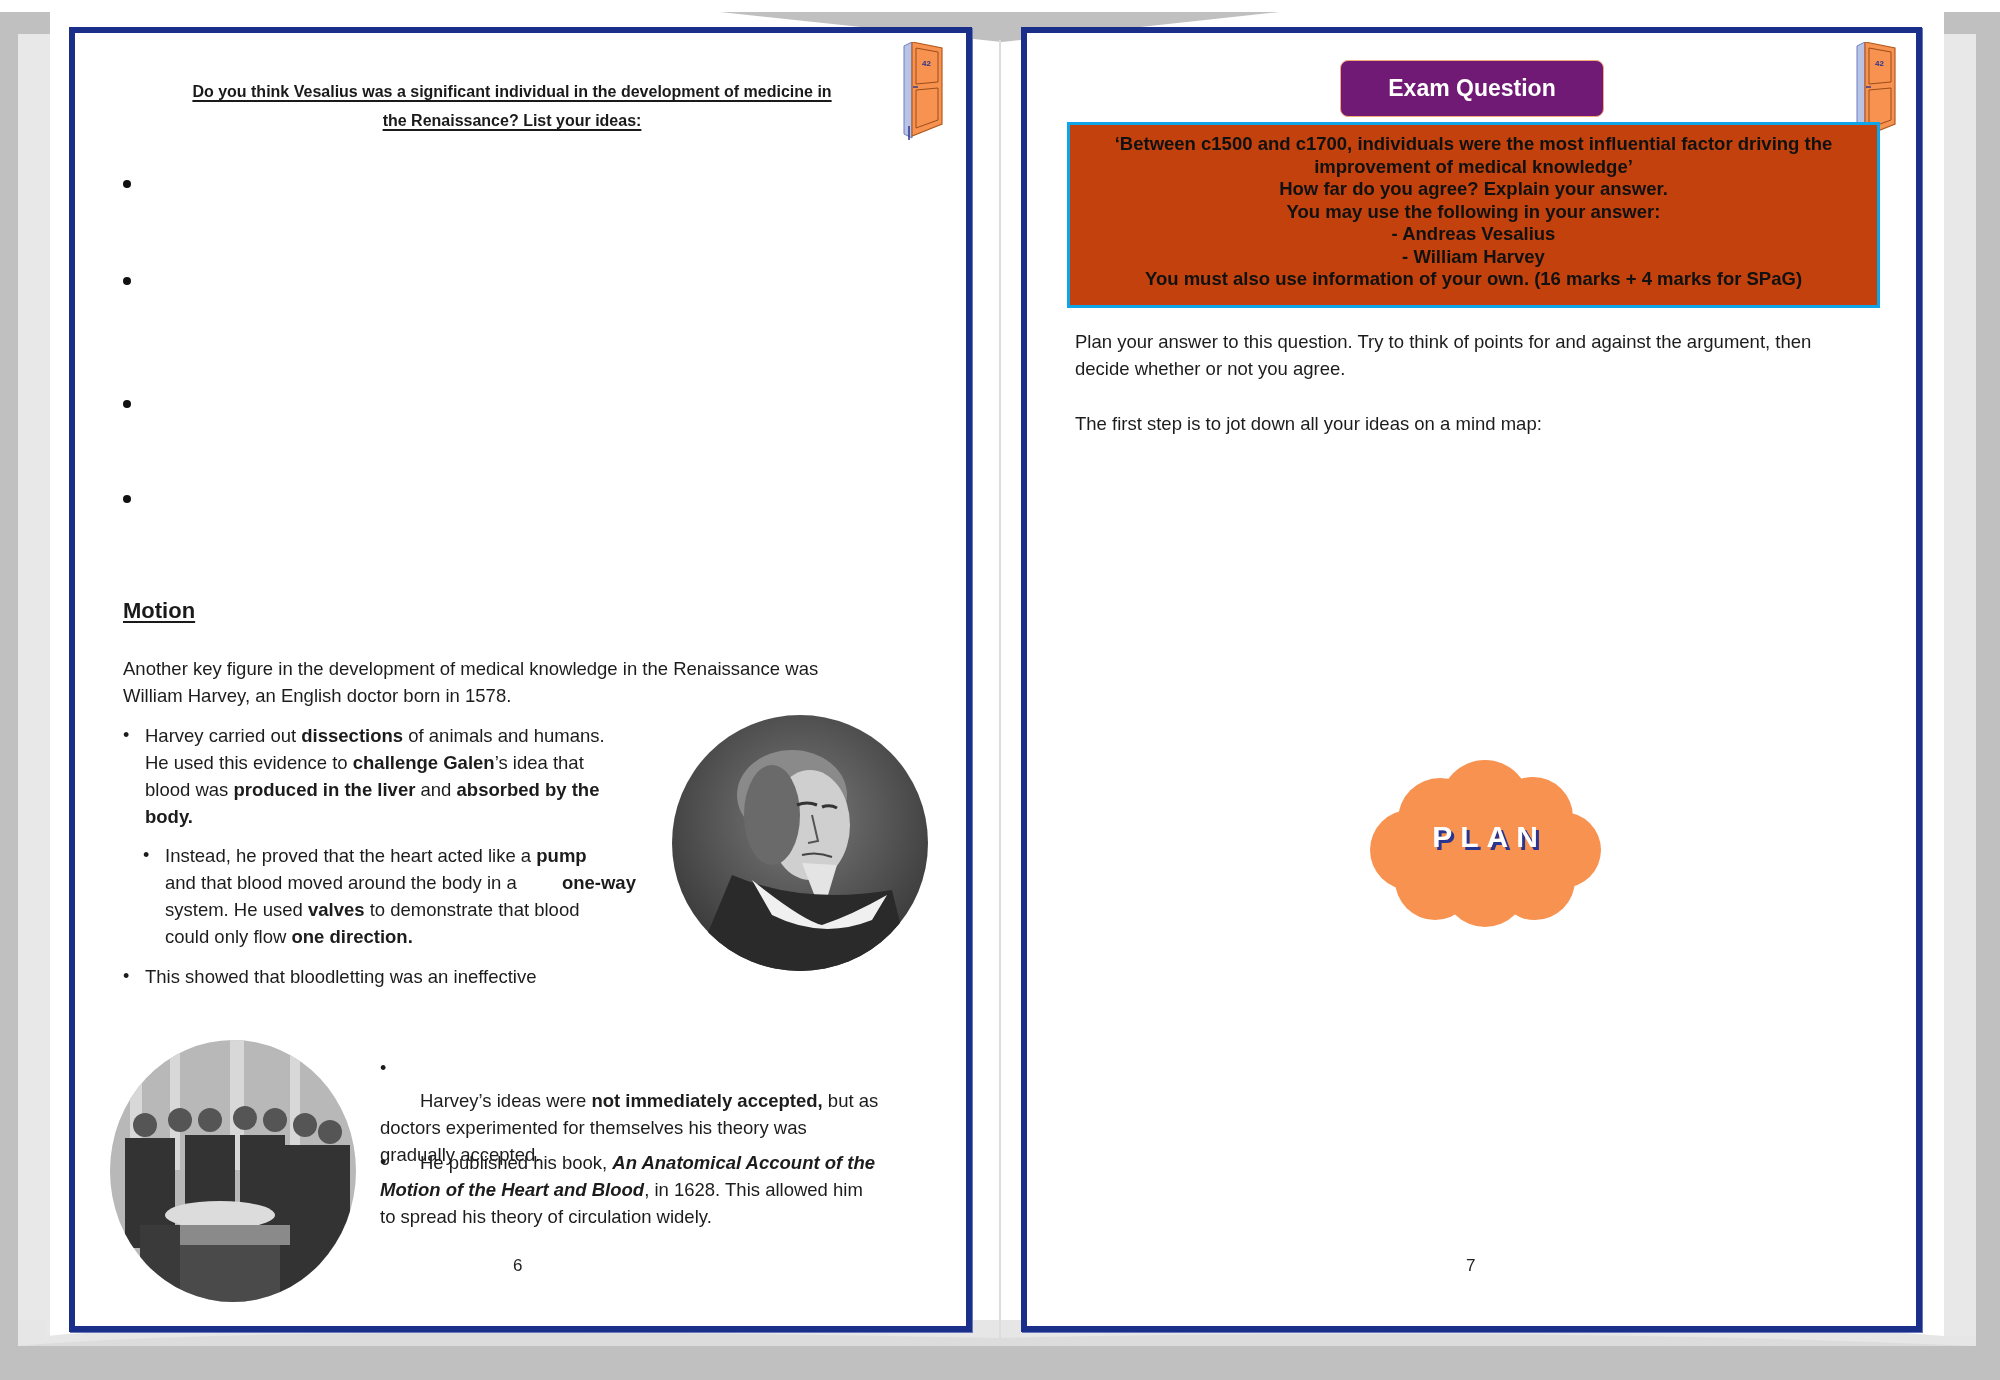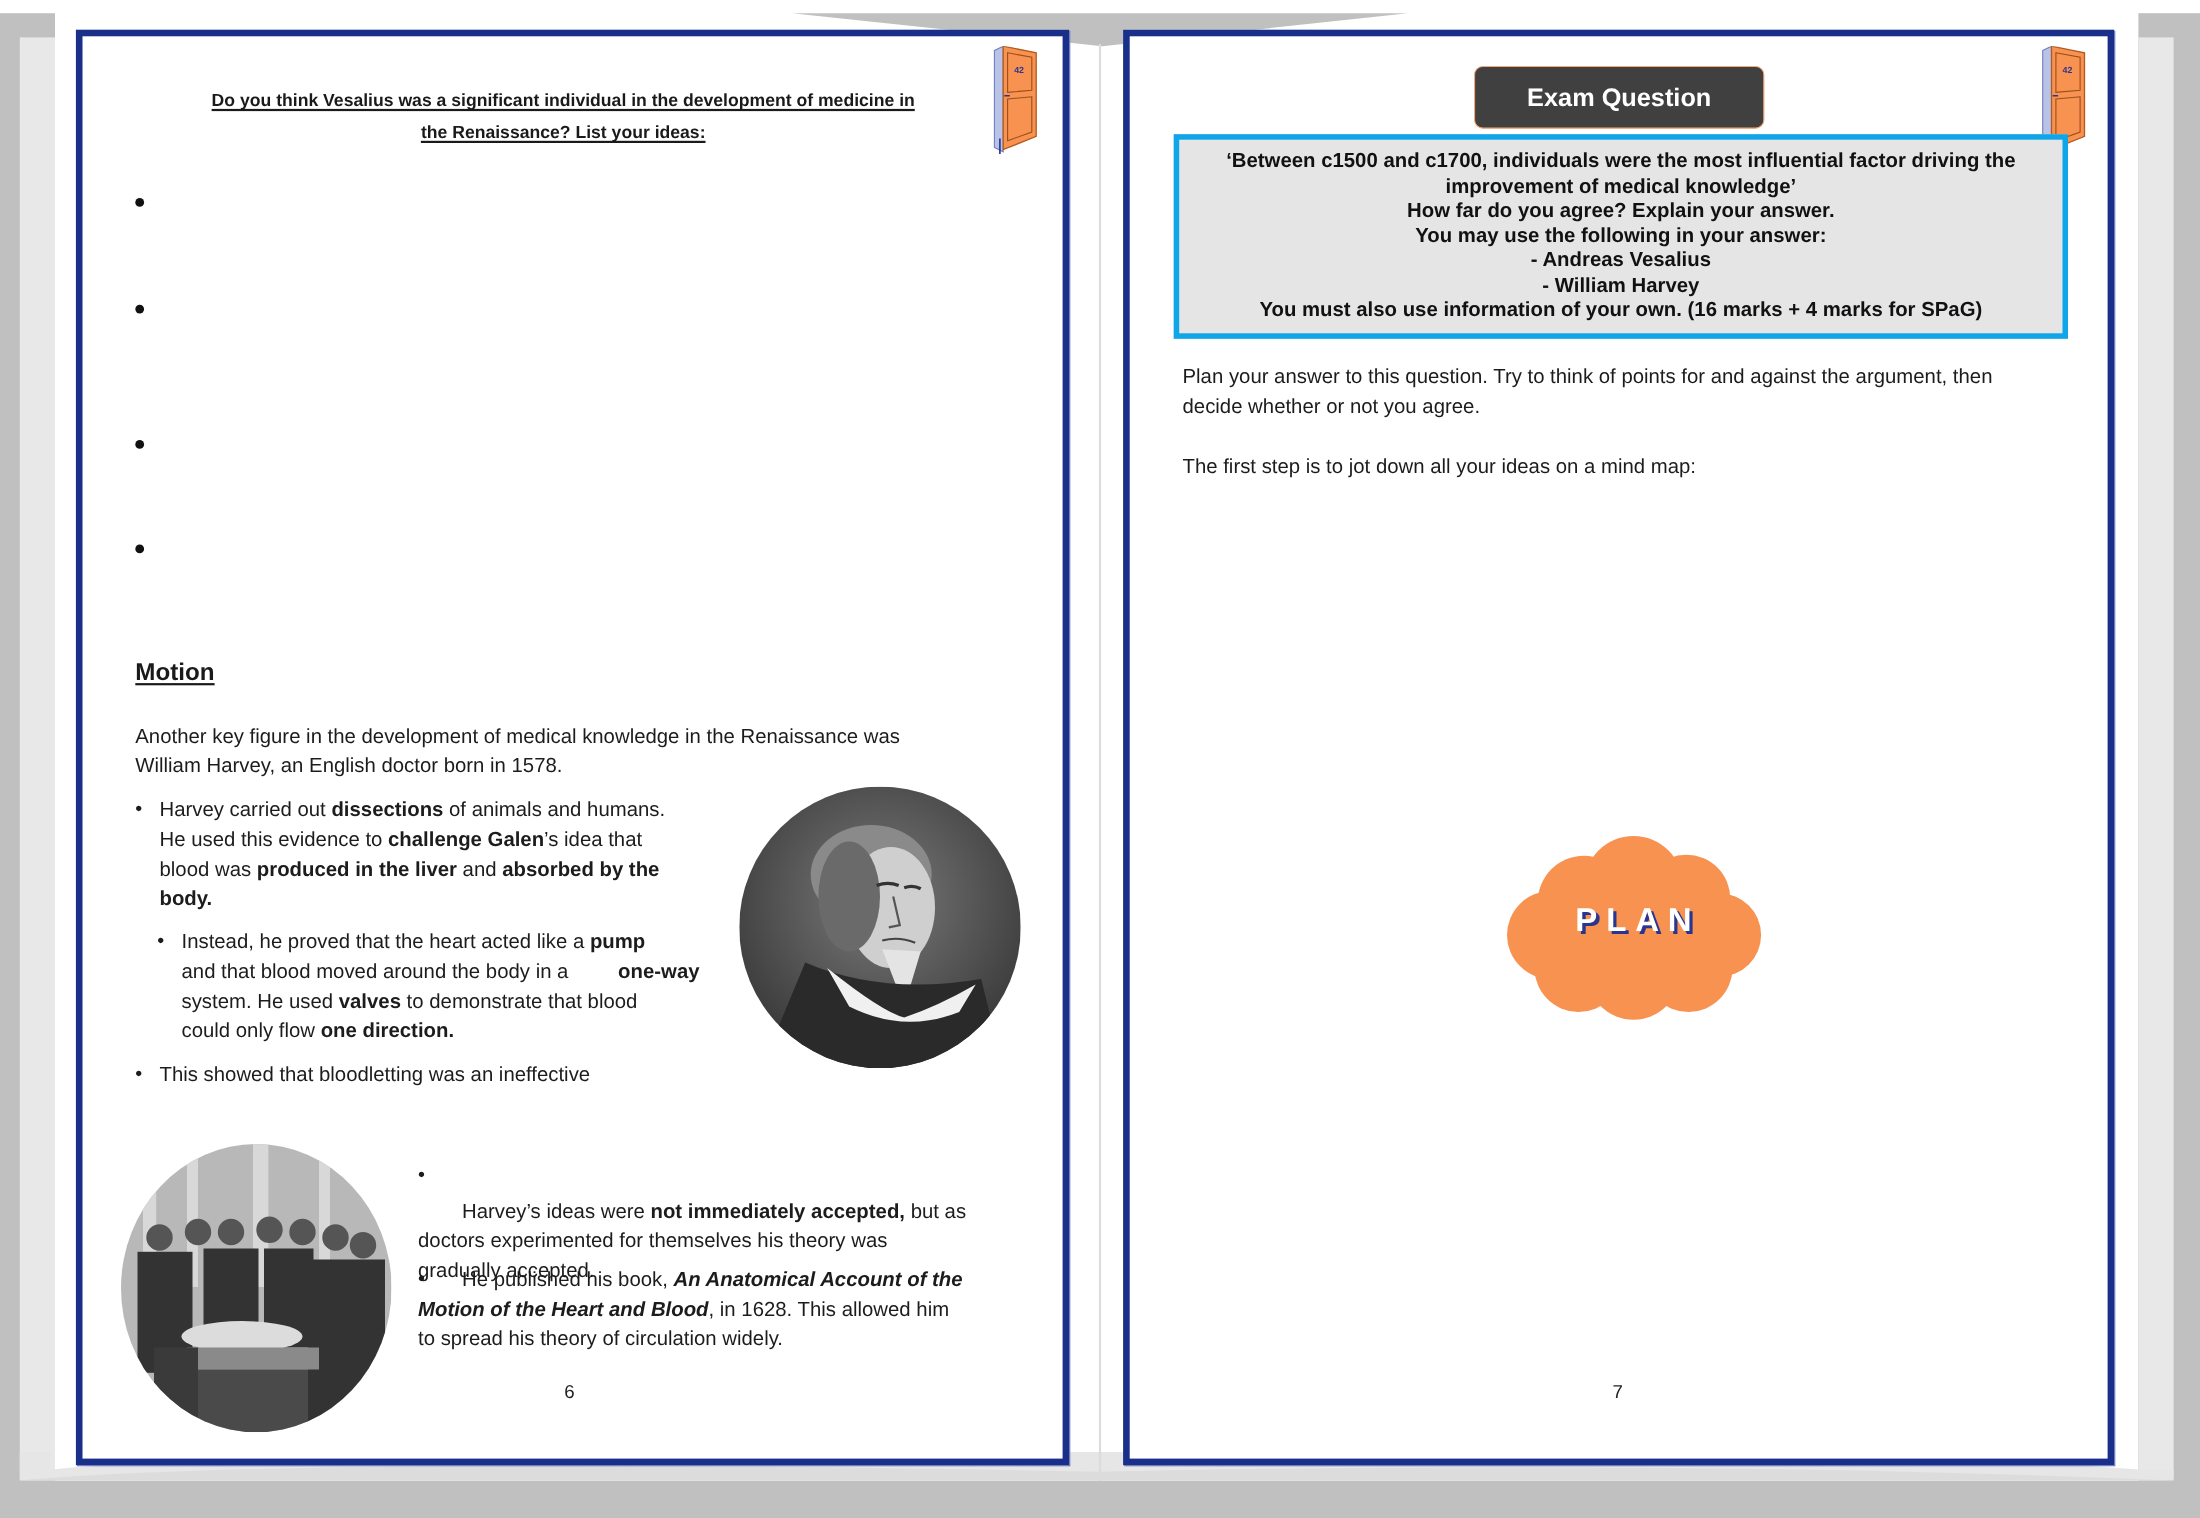--- a/index.html
+++ b/index.html
@@ -86,35 +86,35 @@
     .page-num {
       position: absolute;
       font-size: 17px;
       color: #222;
     }
 
     .exam-btn {
       position: absolute;
       left: 1340px; top: 60px;
       width: 264px; height: 57px;
-      background: #404040;
+      background: #701a75;
       border-radius: 8px;
       color: #fff;
       font-size: 23px;
       font-weight: bold;
       display: flex; align-items: center; justify-content: center;
       border: 1px solid #f5a878;
     }
 
     .exam-box {
       position: absolute;
       left: 1067px; top: 122px;
       width: 813px; height: 186px;
-      border: 5px solid #0ea5e9;
-      background: #e5e5e5;
+      border: 3px solid #0ea5e9;
+      background: #c2410c;
       text-align: center;
       font-weight: bold;
       font-size: 18.5px;
       line-height: 22.5px;
       padding-top: 8px;
       color: #111;
     }
 
     .plan-text { position: absolute; left: 1075px; width: 800px; }
 

